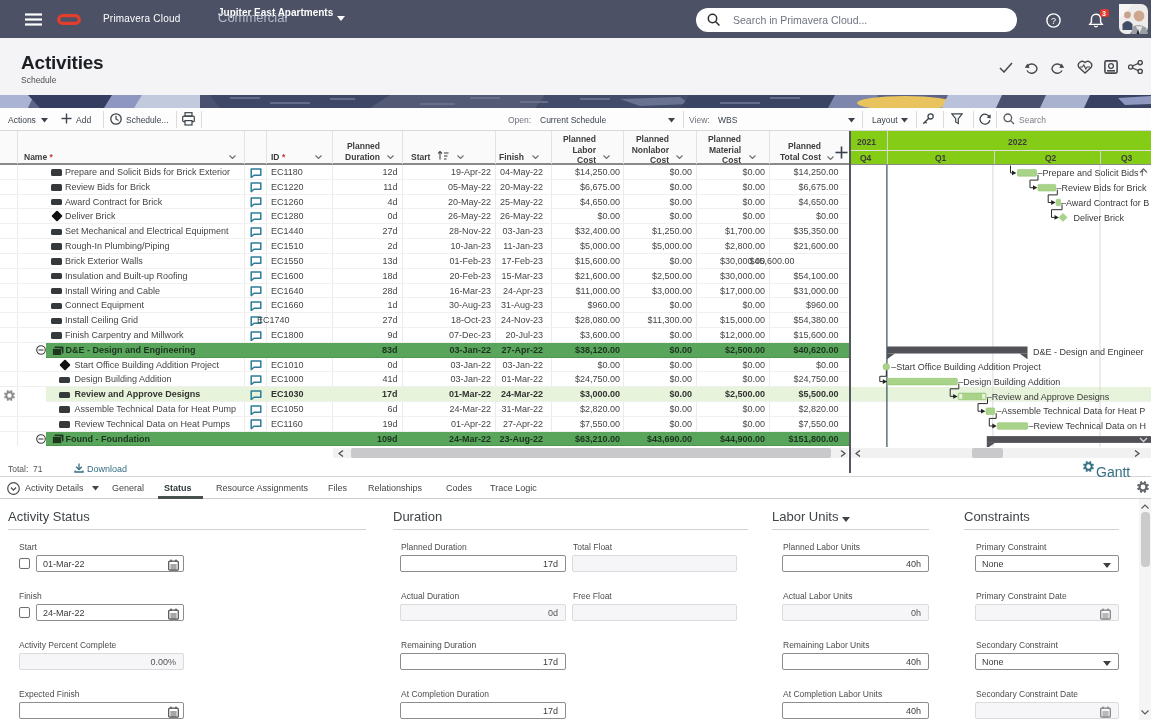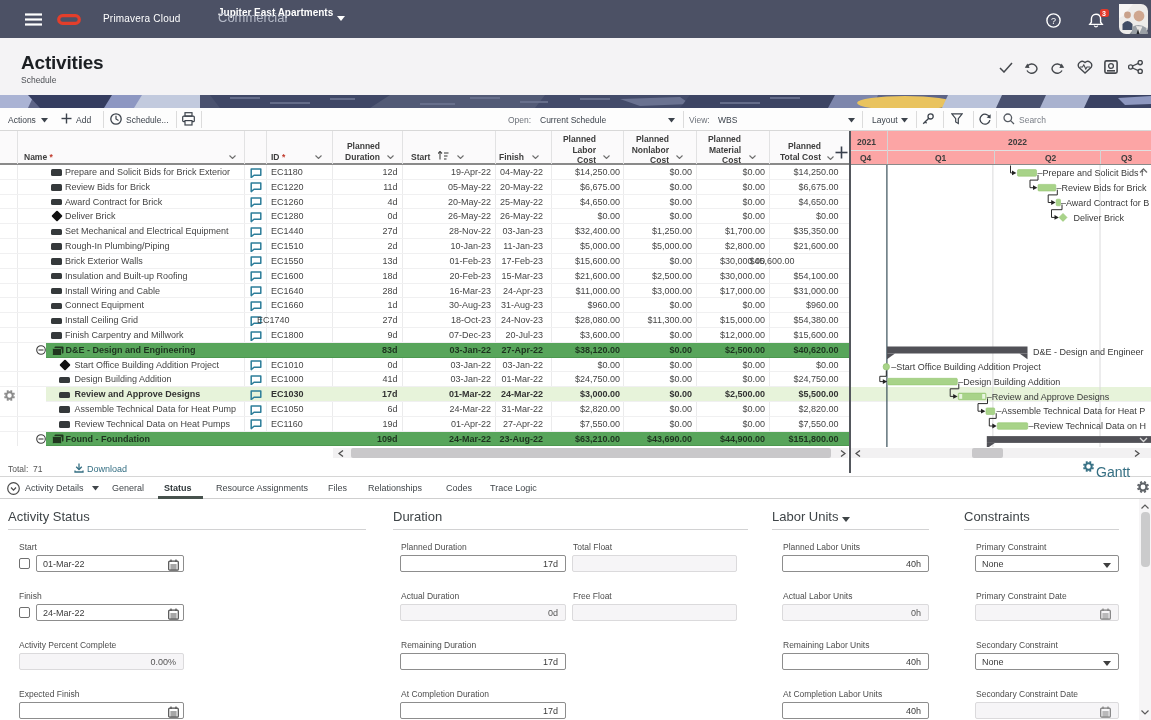--- a/index.html
+++ b/index.html
@@ -72,20 +72,27 @@
       </svg>
  <svg class="ic" style="left:57px;top:14px" width="24" height="11">
         <rect x="1.7" y="1.7" width="20.6" height="7.6" rx="3.8" fill="none" stroke="#e33e2b" stroke-width="3.2"></rect>
       </svg>
  <div class="ptitle">Primavera Cloud</div>
  <div class="proj">Jupiter East Apartments</div>
  <div class="projsub">Commercial</div>
  <svg class="ic" style="left:337px;top:16px" width="8" height="5">
         <polygon points="0,0 8,0 4,5" fill="#fff"></polygon>
       </svg>
+ <div id="searchpill">
+   <svg class="ic" style="left:11px;top:5px" width="14" height="14">
+          <circle cx="5.5" cy="5.5" r="4.2" fill="none" stroke="#2e2e2e" stroke-width="1.5"></circle>
+          <line x1="8.7" y1="8.7" x2="12.5" y2="12.5" stroke="#2e2e2e" stroke-width="1.5"></line>
+        </svg>
+   <span>Search in Primavera Cloud...</span>
+ </div>
  <svg class="ic" style="left:1046px;top:13px" width="15" height="15">
         <circle cx="7.5" cy="7.5" r="6.6" fill="none" stroke="#fff" stroke-width="1.4"></circle>
         <text x="7.5" y="10.8" text-anchor="middle" font-size="9" fill="#fff" font-family="Liberation Sans">?</text>
       </svg>
  <svg class="ic" style="left:1088px;top:13px" width="16" height="15">
         <path d="M8 1.2 C5 1.2 3.4 3.4 3.4 6 L3.4 9.2 L1.8 11.4 L14.2 11.4 L12.6 9.2 L12.6 6 C12.6 3.4 11 1.2 8 1.2 Z" fill="none" stroke="#fff" stroke-width="1.4"></path>
         <path d="M6.3 12.6 A1.8 1.8 0 0 0 9.7 12.6" fill="none" stroke="#fff" stroke-width="1.3"></path>
       </svg>
  <div class="abs" style="left:1099.5px;top:8.5px;width:9px;height:8.5px;background:#e23a2c;border-radius:2.5px;color:#fff;font-size:7px;font-weight:bold;text-align:center;line-height:9px">3</div>
  <svg class="ic" style="left:1119px;top:4px" width="29" height="30">
@@ -279,21 +286,21 @@
         <polyline points="0.5,0.5 3.5,3.5 6.5,0.5" fill="none" stroke="#6e6e6e" stroke-width="1.1"></polyline>
       </svg>
 <div class="hcell" style="left:769px;top:10px;width:52px;text-align:right">Planned<br>Total Cost</div>
 <svg class="ic" style="left:827px;top:25px" width="7" height="4">
         <polyline points="0.5,0.5 3.5,3.5 6.5,0.5" fill="none" stroke="#6e6e6e" stroke-width="1.1"></polyline>
       </svg>
 <svg class="ic" style="left:835px;top:15px" width="13" height="13">
         <line x1="6.5" y1="0.5" x2="6.5" y2="12.5" stroke="#39404d" stroke-width="1.6"></line>
         <line x1="0.5" y1="6.5" x2="12.5" y2="6.5" stroke="#39404d" stroke-width="1.6"></line>
       </svg>
-<div class="abs" style="left:850px;top:0;width:301px;height:33px;background:#fca5a5;border-left:0">
+<div class="abs" style="left:850px;top:0;width:301px;height:33px;background:#84cc16;border-left:0">
 <div class="abs" style="left:0;top:19px;width:301px;height:1px;background:#e0e0e1"></div>
 <div class="abs" style="left:7px;top:6px;font-weight:bold;font-size:8.5px">2021</div>
 <div class="abs" style="left:158px;top:6px;font-weight:bold;font-size:8.5px">2022</div>
 <div class="abs" style="left:10px;top:22px;font-size:8.5px;font-weight:bold">Q4</div>
 <div class="abs" style="left:85px;top:22px;font-size:8.5px;font-weight:bold">Q1</div>
 <div class="abs" style="left:195px;top:22px;font-size:8.5px;font-weight:bold">Q2</div>
 <div class="abs" style="left:271px;top:22px;font-size:8.5px;font-weight:bold">Q3</div>
 <div class="abs" style="left:36.5px;top:0;width:1px;height:33px;background:#d4d4d5"></div>
 <div class="abs" style="left:143.5px;top:19px;width:1px;height:14px;background:#d4d4d5"></div>
 <div class="abs" style="left:250px;top:19px;width:1px;height:14px;background:#d4d4d5"></div>

